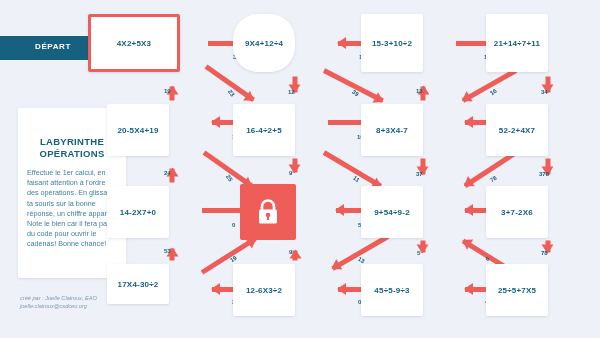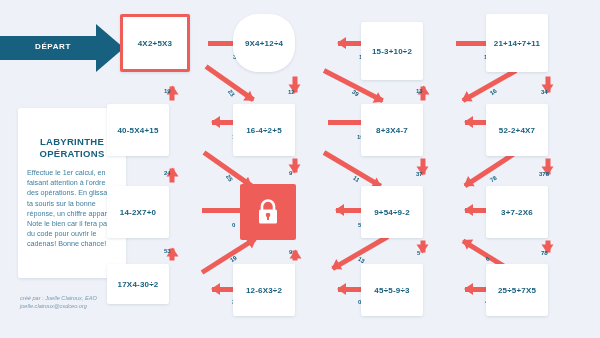--- a/index.html
+++ b/index.html
@@ -137,34 +137,34 @@
       <div class="arrow" style="left: 514px; top: 269.5px; width: 60.2642px; transform: rotate(-148.173deg);"></div>
       <div class="elabel" style="left: 486px; top: 256px; transform: rotate(-33deg);">6</div>
       <div class="arrow" style="left: 260px; top: 286.5px; width: 48px; transform: rotate(180deg);"></div>
       <div class="elabel" style="left: 232px; top: 299px;">3</div>
       <div class="arrow" style="left: 388px; top: 286.5px; width: 50px; transform: rotate(180deg);"></div>
       <div class="elabel" style="left: 358px; top: 299px;">0</div>
       <div class="arrow" style="left: 513px; top: 286.5px; width: 48px; transform: rotate(180deg);"></div>
       <div class="elabel" style="left: 485px; top: 299px;">40</div>
     </div>
   <div id="nodes-layer">
-      <div class="node start" style="left: 120px; top: 14px; width: 70px; height: 58px;">
+      <div class="node start" style="left: 88px; top: 14px; width: 92px; height: 58px;">
         <span>4X2+5X3</span>
       </div>
       <div class="node" style="left: 233px; top: 14px; width: 62px; height: 58px; border-radius: 25px;">
         <span>9X4+12÷4</span>
       </div>
-      <div class="node" style="left: 361px; top: 22px; width: 62px; height: 58px;">
+      <div class="node" style="left: 361px; top: 14px; width: 62px; height: 58px;">
         <span>15-3+10÷2</span>
       </div>
       <div class="node" style="left: 486px; top: 14px; width: 62px; height: 58px;">
         <span>21+14÷7+11</span>
       </div>
       <div class="node" style="left: 107px; top: 104px; width: 62px; height: 52px;">
-        <span>40-5X4+15</span>
+        <span>20-5X4+19</span>
       </div>
       <div class="node" style="left: 233px; top: 104px; width: 62px; height: 52px;">
         <span>16-4÷2+5</span>
       </div>
       <div class="node" style="left: 361px; top: 104px; width: 62px; height: 52px;">
         <span>8+3X4-7</span>
       </div>
       <div class="node" style="left: 486px; top: 104px; width: 62px; height: 52px; text-align: right;">
         <span>52-2+4X7</span>
       </div>

